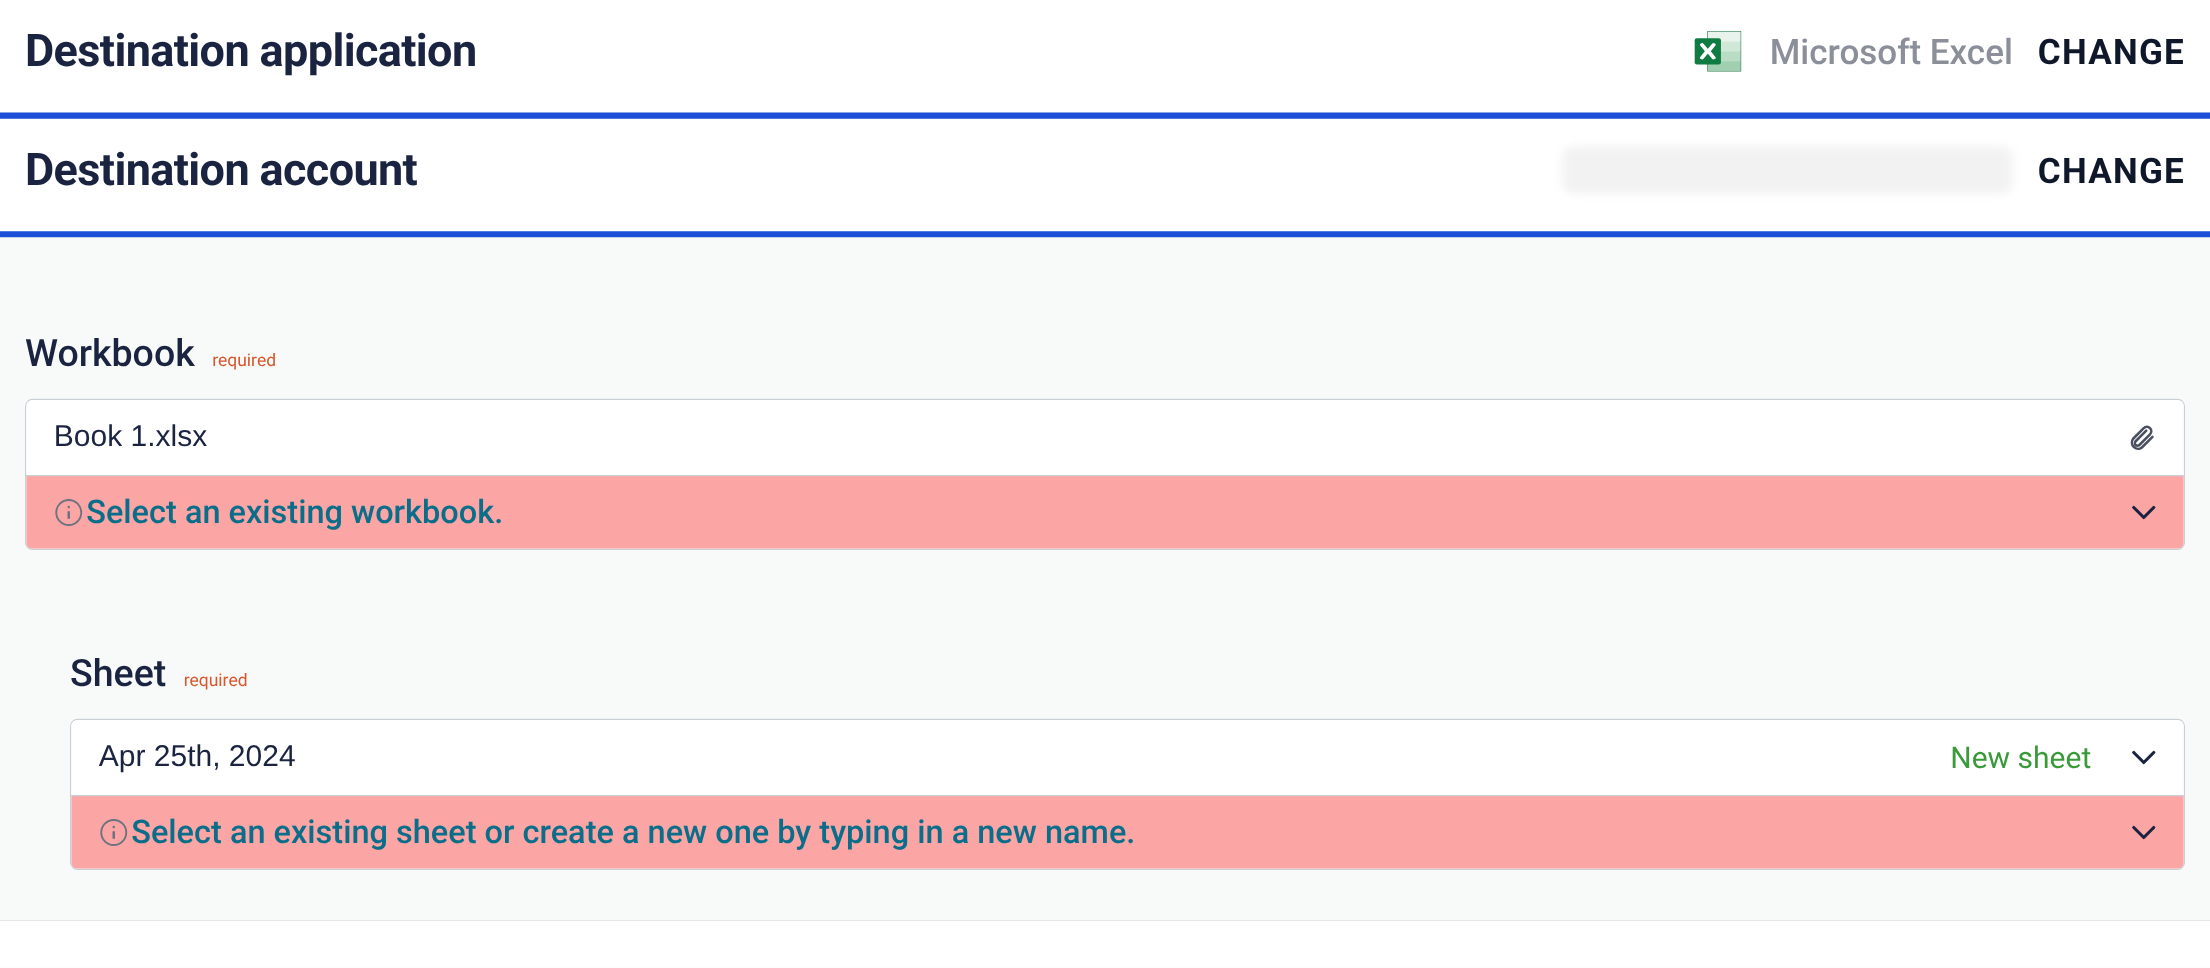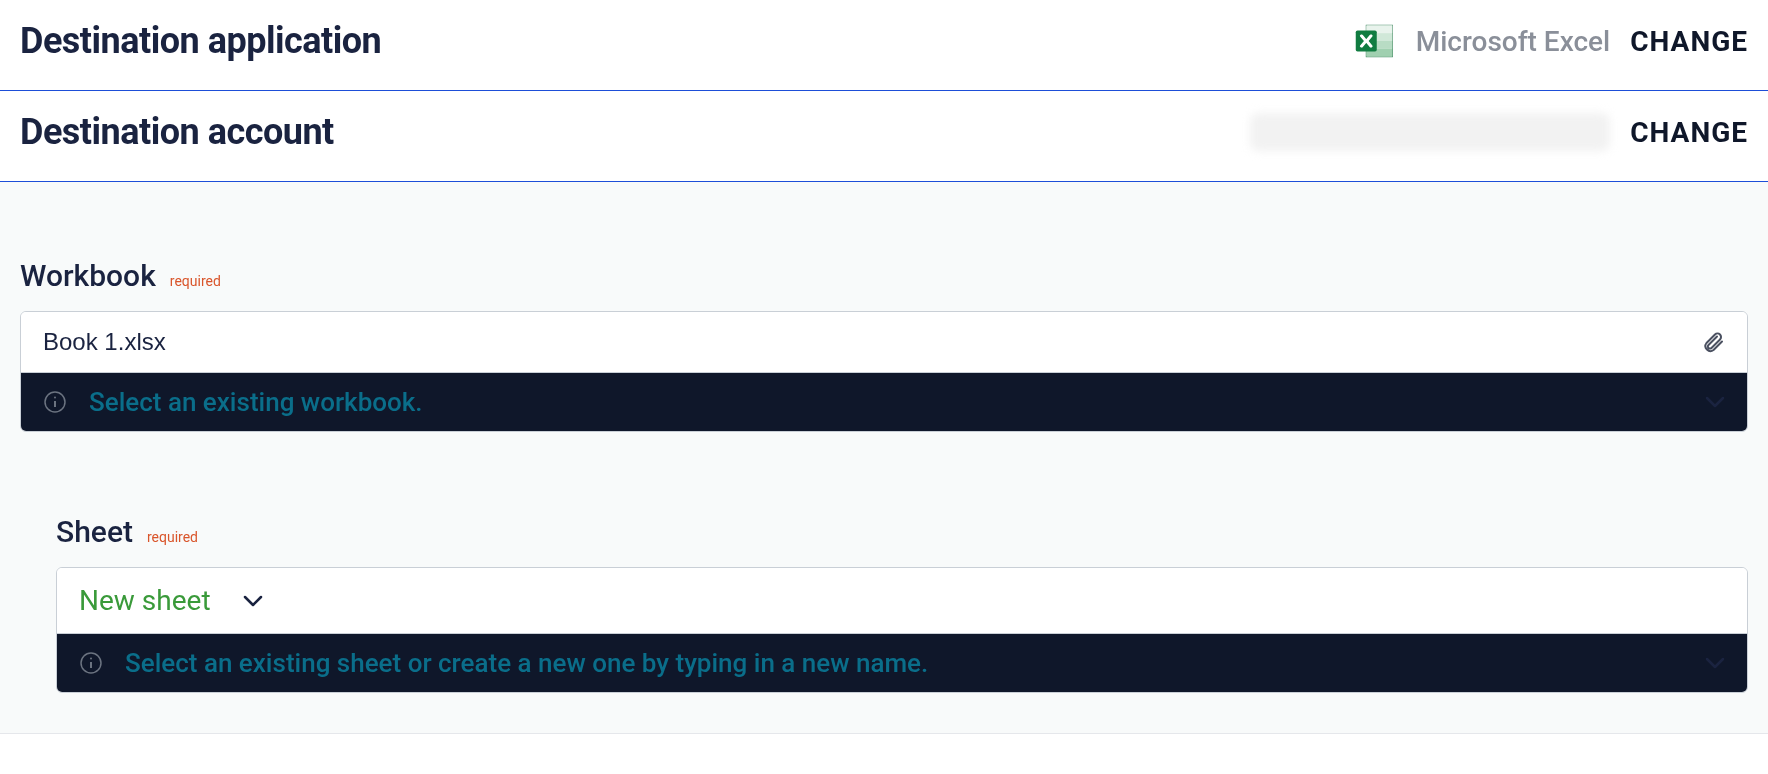--- a/index.html
+++ b/index.html
@@ -3,21 +3,21 @@
 <meta charset="utf-8">
 <style>
   * { box-sizing: border-box; margin: 0; padding: 0; }
   body {
     font-family: -apple-system, BlinkMacSystemFont, "Segoe UI", Roboto, Helvetica, Arial, sans-serif;
     background: #ffffff;
     color: #1a2340;
     width: 1768px;
   }
   .section {
-    border-bottom: 1px solid #1d4ed8;
+    border-bottom: 5px solid #1d4ed8;
     padding: 20px 20px 28px 20px;
     display: flex;
     align-items: center;
     justify-content: space-between;
   }
   .section-title {
     font-size: 36px;
     font-weight: 700;
     color: #1a2340;
     letter-spacing: -0.5px;
@@ -94,39 +94,39 @@
   }
   .input-value {
     flex: 1;
     font-size: 24px;
     color: #1a2340;
     border: none;
     outline: none;
     background: transparent;
   }
   .new-sheet-badge {
-    font-size: 28px;
+    font-size: 24px;
     color: #3a9a3a;
     font-weight: 400;
   }
   .attach-icon, .chevron-icon, .info-icon {
     display: inline-flex;
     align-items: center;
     justify-content: center;
   }
   .attach-icon svg { width: 24px; height: 24px; stroke: #4a5060; }
   .chevron-icon svg { width: 20px; height: 12px; stroke: #1a2340; }
   .info-icon svg { width: 24px; height: 24px; stroke: #6b7380; }
   .help-row {
     display: flex;
     align-items: center;
     padding: 14px 22px;
-    background: #0f172a;
+    background: #fca5a5;
     border-top: 1px solid #c9cfd6;
-    gap: 22px;
+    gap: 2px;
   }
   .help-text {
     flex: 1;
     font-size: 26px;
     color: #0a6e8a;
     font-weight: 500;
   }
 </style>
 </head>
 <body>
@@ -193,20 +193,21 @@
     </div>
   </div>
 
   <div class="field">
     <div class="field-label-row">
       <span class="field-label">Sheet</span>
       <span class="required-badge">required</span>
     </div>
     <div class="field-box">
       <div class="input-row">
+        <input class="input-value" type="text" value="Apr 25th, 2024" style="">
         <span class="new-sheet-badge">New sheet</span>
         <span class="chevron-icon" style="margin-left:18px;">
           <svg viewBox="0 0 20 12" fill="none" stroke-width="2.5" stroke-linecap="round" stroke-linejoin="round">
             <polyline points="2,2 10,10 18,2"></polyline>
           </svg>
         </span>
       </div>
       <div class="help-row">
         <span class="info-icon">
           <svg viewBox="0 0 24 24" fill="none" stroke-width="1.5">

